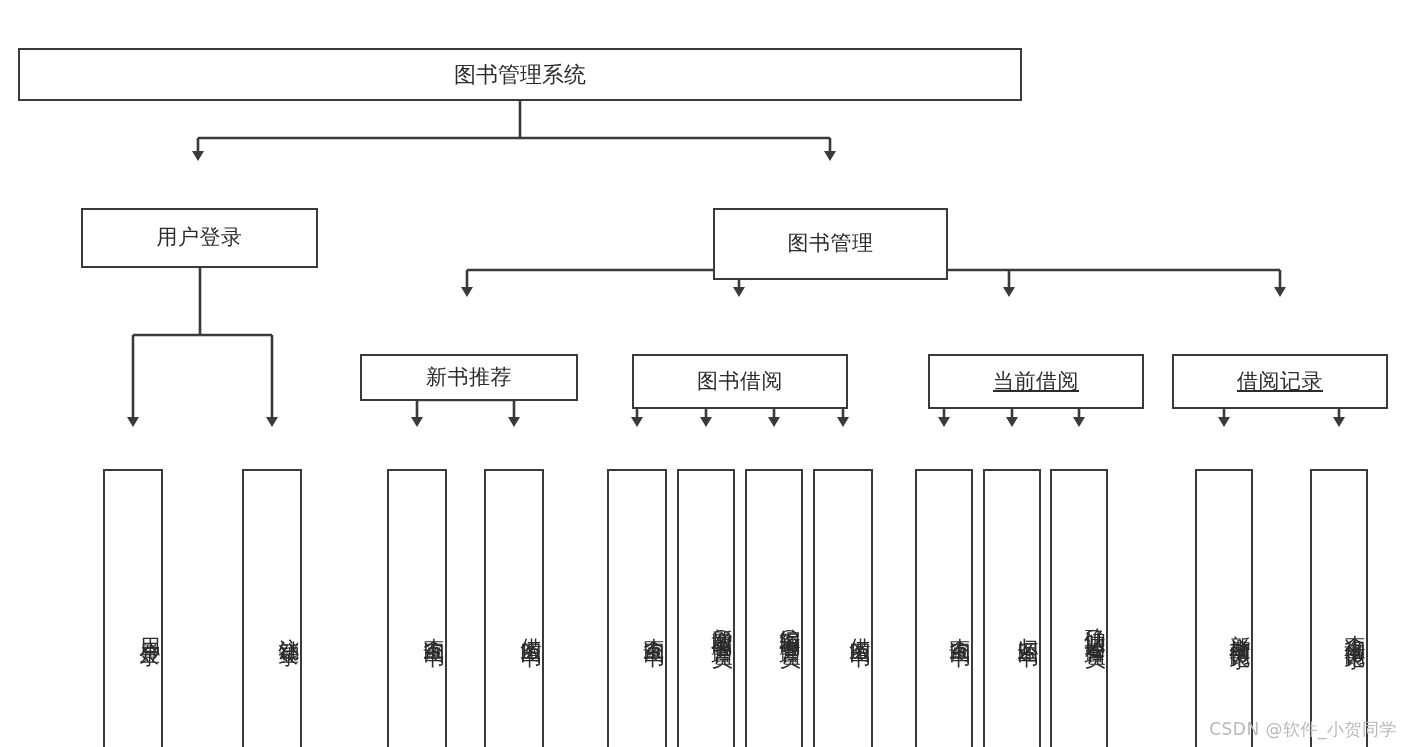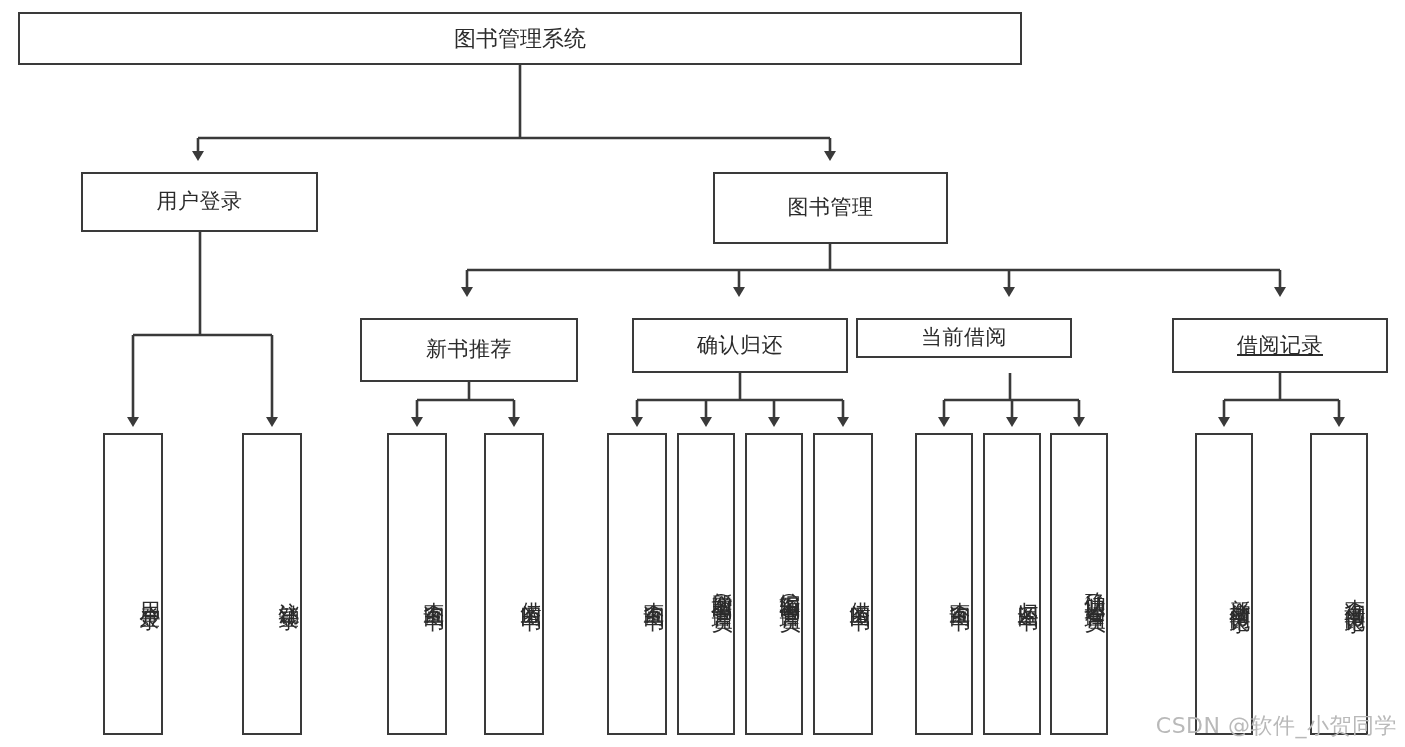--- a/index.html
+++ b/index.html
@@ -27,20 +27,21 @@
   }
   .node {
     position: absolute;
     box-sizing: border-box;
     border: 2px solid #3a3a3a;
     background: #ffffff;
     display: flex;
     align-items: center;
     justify-content: center;
     color: #2b2b2b;
+    margin-top: 36px;
   }
   .node.horiz {
     font-size: 21px;
     letter-spacing: 0.5px;
     line-height: 1.2;
   }
   .node.root {
     font-size: 22px;
   }
   .node.vert {
@@ -53,21 +54,21 @@
     padding-top: 14px;
     line-height: 1.05;
   }
   .node.vert.tall {
     padding-top: 8px;
   }
   .watermark {
     position: absolute;
     right: 8px;
     bottom: 6px;
-    font-size: 22px;
+    font-size: 17px;
     color: #b9b9b9;
     letter-spacing: 0.5px;
     white-space: nowrap;
   }
 </style>
 </head>
 <body>
 
 <div id="canvas">
 
@@ -125,27 +126,27 @@
     <span>图书管理系统</span>
   </div>
 
   <div class="node horiz" style="left:81px; top:172px; width:237px; height:60px;">
     <span>用户登录</span>
   </div>
   <div class="node horiz" style="left:713px; top:172px; width:235px; height:72px;">
     <span>图书管理</span>
   </div>
 
-  <div class="node horiz" style="left:360px; top:318px; width:218px; height:64px;">
+  <div class="node horiz" style="left:360px; top:318px; width:218px; height:47px;">
     <span>新书推荐</span>
   </div>
   <div class="node horiz" style="left:632px; top:318px; width:216px; height:55px;">
-    <span>确认归还</span>
+    <span>图书借阅</span>
   </div>
-  <div class="node horiz" style="left:856px; top:318px; width:216px; height:40px;">
+  <div class="node horiz" style="left:928px; top:318px; width:216px; height:55px;text-decoration:underline;">
     <span>当前借阅</span>
   </div>
   <div class="node horiz" style="left:1172px; top:318px; width:216px; height:55px;text-decoration:underline;">
     <span>借阅记录</span>
   </div>
 
   <div class="node vert" style="left:103px; top:433px; width:60px; height:302px;">
     <span>用户登录</span>
   </div>
   <div class="node vert" style="left:242px; top:433px; width:60px; height:302px;">

